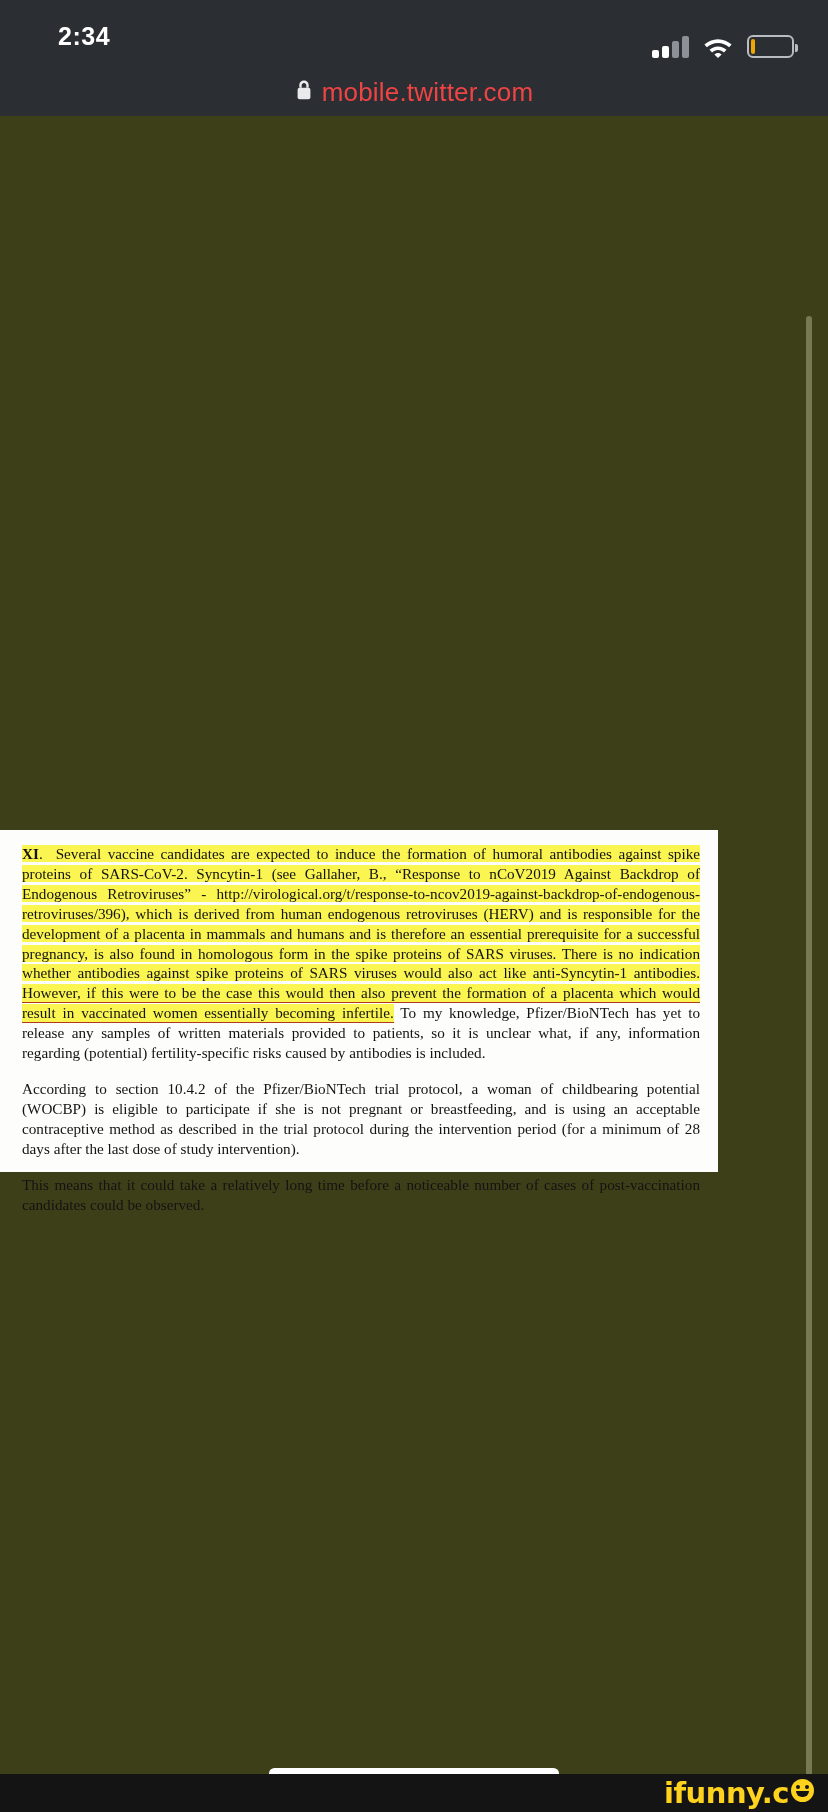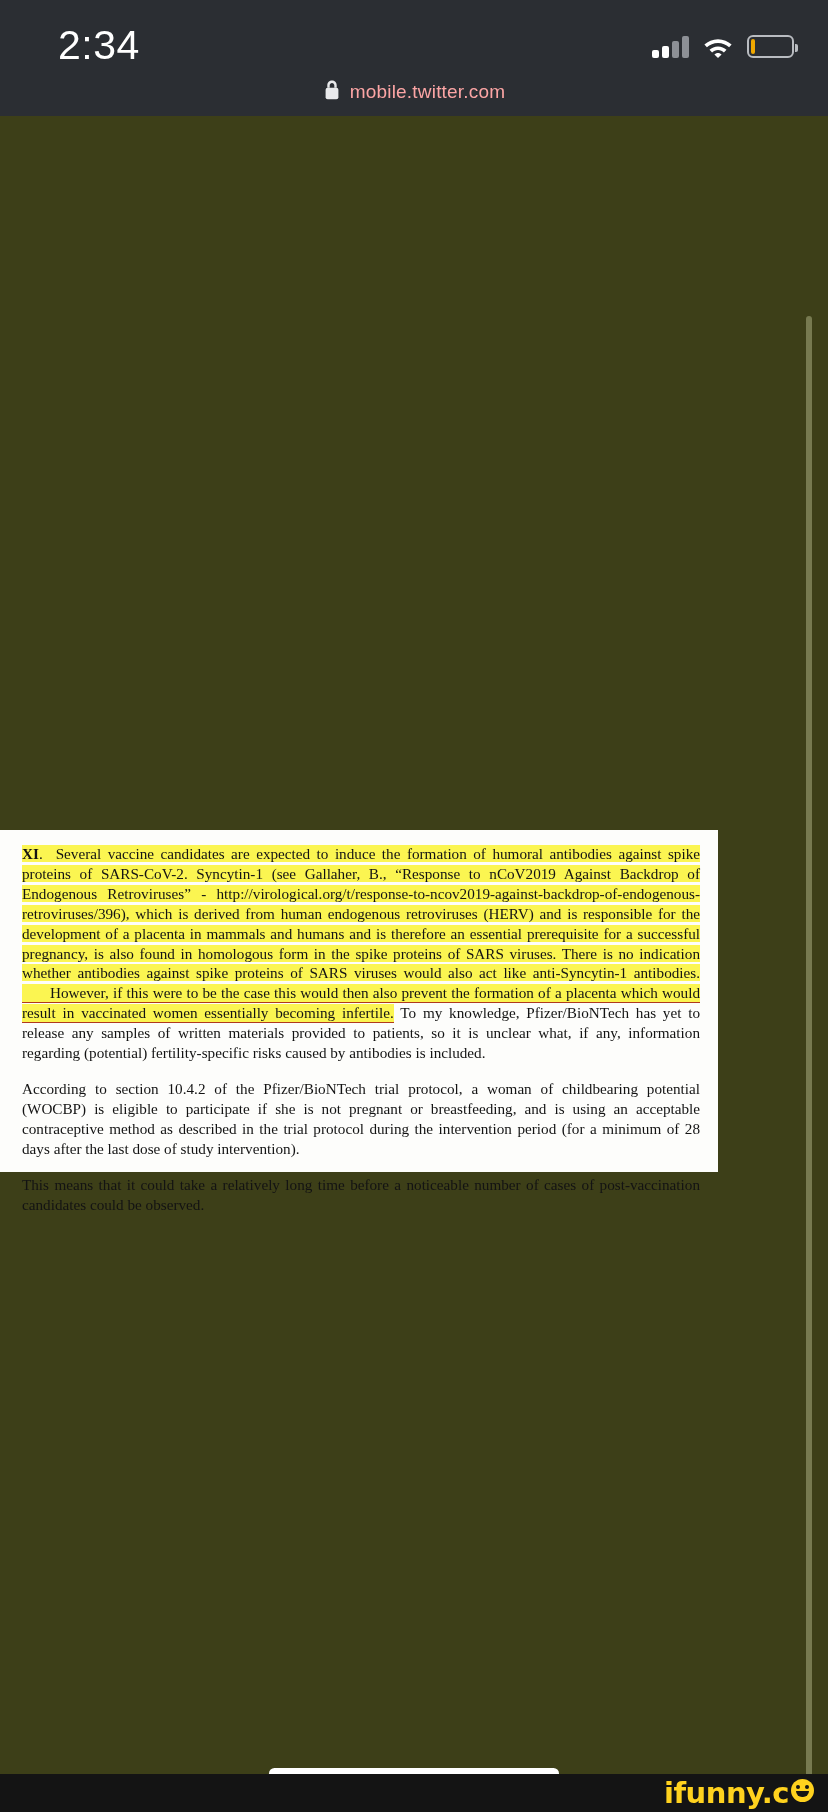--- a/index.html
+++ b/index.html
@@ -13,21 +13,21 @@
   
   #chrome {
     position:absolute; left:0; top:0; width:828px; height:116px;
     background:#2b2e33;
   }
   #statusbar {
     position:absolute; left:0; top:0; width:828px; height:72px;
   }
   #status-time {
     position:absolute; left:58px; top:22px;
-    color:#ffffff; font-size:41px; font-weight:400;
+    color:#ffffff; font-size:25px; font-weight:700;
     letter-spacing:0.5px;
   }
   #status-right {
     position:absolute; right:34px; top:30px;
     display:flex; align-items:flex-end; gap:14px; height:28px;
   }
   .sig-wrap { display:flex; align-items:flex-end; gap:3px; height:22px; }
   .sig-bar { width:7px; border-radius:2px; background:#8d9096; }
   .sig-bar.on { background:#ffffff; }
   .sig-1 { height:8px; } .sig-2 { height:12px; } .sig-3 { height:17px; } .sig-4 { height:22px; }
@@ -46,21 +46,21 @@
   .battery .fill {
     position:absolute; left:2px; top:2px; bottom:2px; width:4px;
     border-radius:2px; background:#f0a800;
   }
 
   #urlbar {
     position:absolute; left:0; top:68px; width:828px; height:48px;
     display:flex; align-items:center; justify-content:center; gap:9px;
   }
   #urlbar .lock { display:block; }
-  #url-text { color:#fca5a5; font-size:19px; letter-spacing:0.2px; }
+  #url-text { color:#ef4444; font-size:26px; letter-spacing:0.2px; }
 
   
   #page {
     position:absolute; left:0; top:116px; width:828px; height:1658px;
     background:#3d3f18;
   }
 
   
   #scrollbar-track {
     position:absolute; right:8px; top:100px; width:6px; height:1596px;
@@ -81,21 +81,20 @@
     line-height:19.9px;
     text-align:justify;
   }
   #doc p { margin:0 0 16px 0; }
   #doc p:last-child { margin-bottom:0; }
   .hl { background:#fbf551; }
   .ul-red {
     background:#fbf551;
     border-bottom:1.6px solid #b03a1d;
     padding-bottom:1px;
-    padding-left:28px;
   }
   .sect { font-weight:bold; }
 
   
   #home-indicator {
     position:absolute; left:269px; top:1768px;
     width:290px; height:11px; border-radius:6px; background:#ffffff;
   }
 
   

